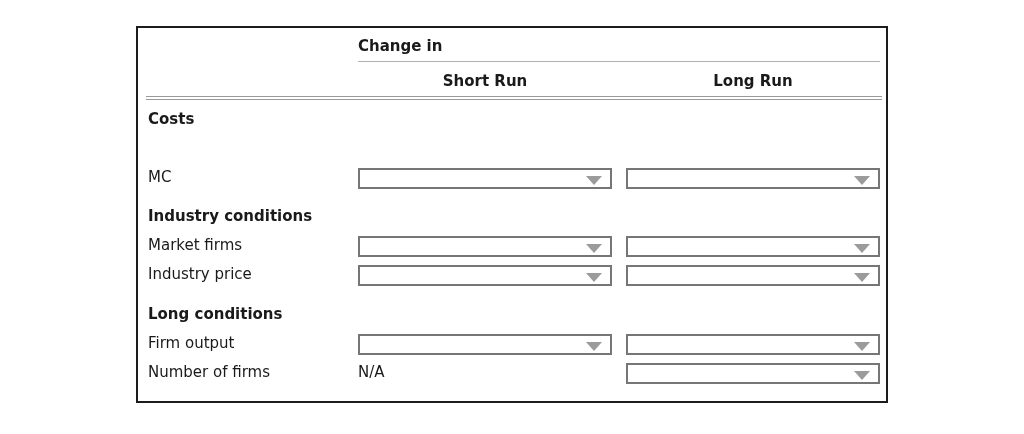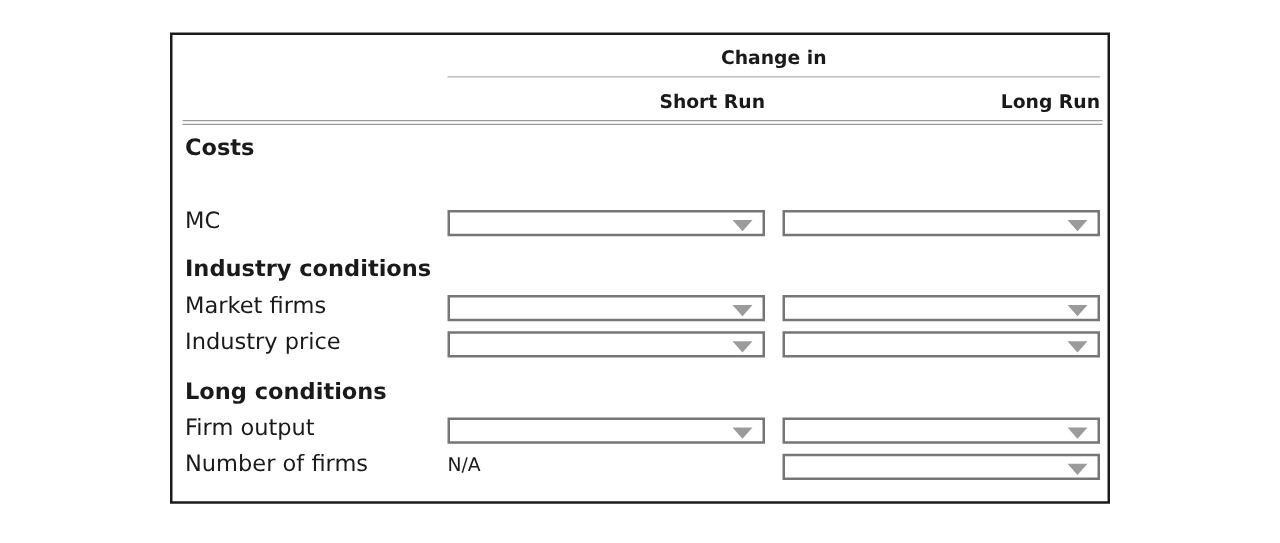--- a/index.html
+++ b/index.html
@@ -38,39 +38,39 @@
     width: 100%;
     height: 100%;
   }
 
   
   .group-title {
     position: absolute;
     left: 220px;
     top: 9px;
     width: 522px;
-    text-align: center;
+    text-align: left;
     font-weight: bold;
     font-size: 15px;
     line-height: 18px;
   }
 
   .group-rule {
     position: absolute;
     left: 220px;
     top: 33px;
     width: 522px;
     height: 1px;
     background: #b0b0b0;
   }
 
   .col-head {
     position: absolute;
     top: 44px;
-    text-align: right;
+    text-align: center;
     font-weight: bold;
     font-size: 15px;
     line-height: 18px;
   }
   .col-head.short { left: 220px; width: 254px; }
   .col-head.long  { left: 488px; width: 254px; }
 
   .head-rule-double {
     position: absolute;
     left: 8px;
@@ -86,21 +86,21 @@
     position: absolute;
     left: 0;
     width: 100%;
     height: 29px;
   }
 
   .row-label {
     position: absolute;
     left: 10px;
     top: 0;
-    font-size: 18px;
+    font-size: 15px;
     line-height: 22px;
     white-space: nowrap;
   }
   .row-label.section {
     font-weight: bold;
   }
 
   
   .ddl {
     position: absolute;

